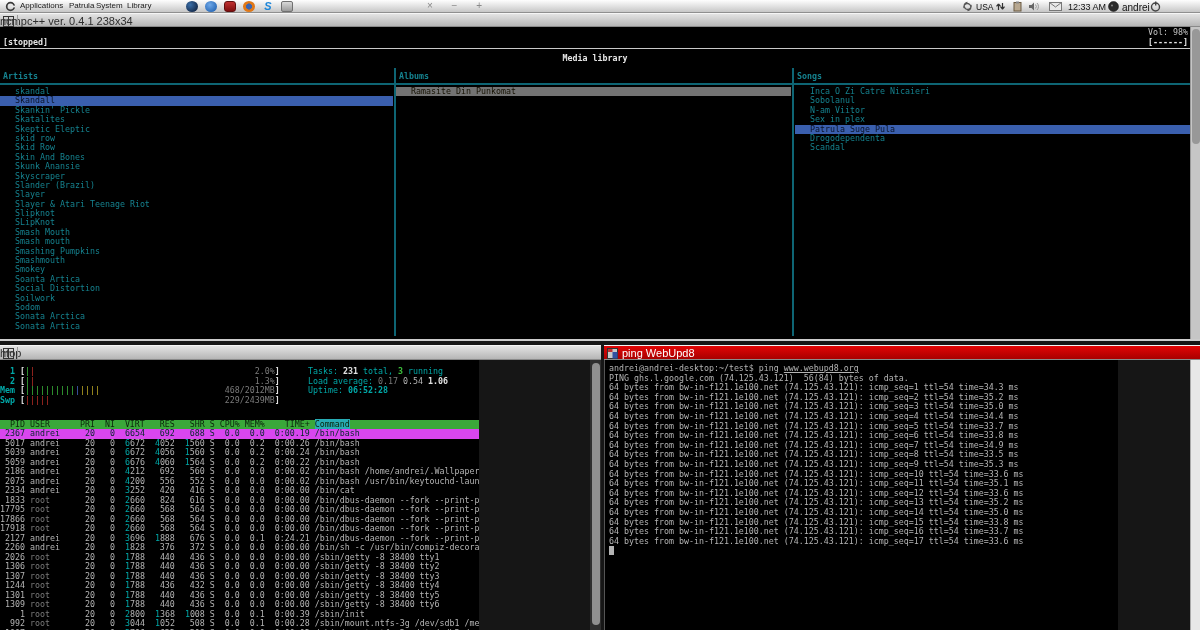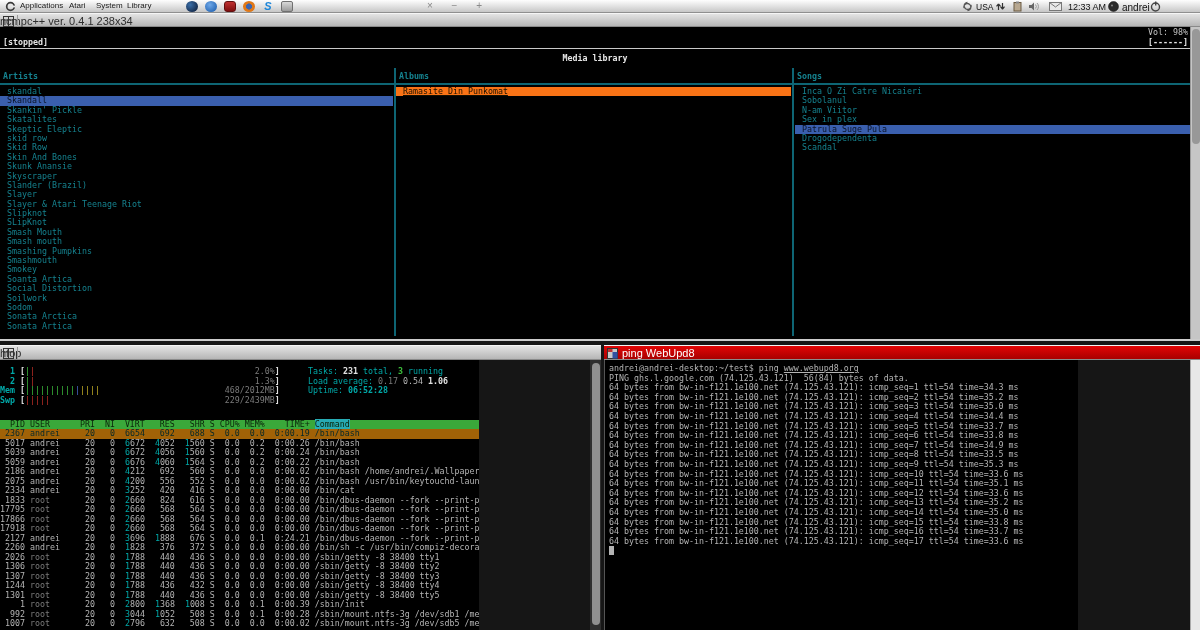--- a/index.html
+++ b/index.html
@@ -22,33 +22,33 @@
 .gridicon { position:absolute; left:3px; top:2px; }
 .icondiv { position:absolute; left:17px; top:1px; width:1px; height:12px; background:#9a9a9a; }
 
 .teal { color:#15828f; }
 .tealb { color:#15828f; font-weight:bold; }
 .wb { color:#e6e6e6; font-weight:bold; }
 .grey { color:#c2c2c2; }
 .vsep { position:absolute; width:2px; background:#0e6574; }
 .hline { position:absolute; height:1px; background:#c9c9c9; }
 .tline { position:absolute; height:2px; background:#0e6574; }
-.nrow { height:9.4px; padding-left:7px; white-space:pre; overflow:hidden; }
+.nrow { height:9.4px; padding-left:15px; white-space:pre; overflow:hidden; }
 .nrow.selb { background:#3a5fae; color:#0a1226; }
-.nrow.selg { background:#f97316; color:#141000;text-decoration:underline; }
+.nrow.selg { background:#737373; color:#141000; }
 
 .cy { color:#00a8a8; }
 .cyb { color:#00a8a8; font-weight:bold; }
 .gr { color:#b4b4b4; }
 .dim { color:#7a7a7a; }
 .wht { color:#e0e0e0; font-weight:bold; }
 .grn { color:#3ec23e; font-weight:bold; }
 .bar-g { color:#3ec23e; } .bar-r { color:#c23028; } .bar-b { color:#4a6fd0; } .bar-y { color:#c8b428; }
 .hrow { height:9.5px; color:#b4b4b4; white-space:pre; overflow:hidden; }
-.hrow.sel { background:#a16207; }
+.hrow.sel { background:#d946ef; }
 .hrow.sel, .hrow.sel span { color:#05282a !important; }
 #htop-header { background:#3aa83a; color:#0a240a; white-space:pre; }
 #htop-header .cmdcell { background:#27acb4; }
 .mline { height:9.6px; white-space:pre; }
 .tkline { height:9.6px; white-space:pre; color:#b4b4b4; }
 
 .pline { height:9.6px; color:#b4b4b4; white-space:pre; }
 .cursor { display:inline-block; width:5px; height:8.5px; background:#b4b4b4; vertical-align:-1px; }
 
 .scroll { position:absolute; }
@@ -56,21 +56,21 @@
 </style>
 </head>
 <body>
 
 <div id="panel">
   <svg class="abs" style="left:5px;top:1px" width="11" height="11" viewBox="0 0 11 11">
       <circle cx="5.5" cy="5.5" r="3.8" fill="none" stroke="#3a3a3a" stroke-width="1.7"></circle>
       <rect x="5.5" y="4.6" width="5" height="1.8" fill="#e8e8e8"></rect>
     </svg>
   <div class="menu" style="left:20px">Applications</div>
-  <div class="menu" style="left:69px">Atari</div>
+  <div class="menu" style="left:69px">Patrula</div>
   <div class="menu" style="left:96px">System</div>
   <div class="menu" style="left:127px">Library</div>
 
   <div class="launcher" style="left:186px;background:radial-gradient(circle at 35% 35%,#3a6ea8,#0a1630);border-radius:50%"></div>
   <div class="launcher" style="left:205px;background:radial-gradient(circle at 40% 35%,#6fa8e8,#1456a8);border-radius:50%"></div>
   <div class="launcher" style="left:224px;background:linear-gradient(#c03030,#801010);border:1px solid #601010"></div>
   <div class="launcher" style="left:243px;background:radial-gradient(circle at 50% 50%,#3a64b0 0 35%,#e07818 40%);border-radius:50%"></div>
   <div class="launcher" style="left:262px;background:none;color:#1e86d8;font:bold italic 11px/11px 'Liberation Sans',sans-serif;text-align:center">S</div>
   <div class="launcher" style="left:281px;background:linear-gradient(#d8d8d8,#9a9a9a);border:1px solid #707070;border-radius:2px"></div>
 
@@ -214,40 +214,41 @@
         <div class="hrow">17795 <span class="dim">root     </span>  20   0  <span class="cy">2</span>660   568   564 S  0.0  0.0  0:00.00 /bin/dbus-daemon --fork --print-pid 5 --print-address 7</div>
         <div class="hrow">17866 <span class="dim">root     </span>  20   0  <span class="cy">2</span>660   568   564 S  0.0  0.0  0:00.00 /bin/dbus-daemon --fork --print-pid 5 --print-address 7</div>
         <div class="hrow">17918 <span class="dim">root     </span>  20   0  <span class="cy">2</span>660   568   564 S  0.0  0.0  0:00.00 /bin/dbus-daemon --fork --print-pid 5 --print-address 7</div>
         <div class="hrow"> 2127 andrei     20   0  <span class="cy">3</span>696  <span class="cy">1</span>888   676 S  0.0  0.1  0:24.21 /bin/dbus-daemon --fork --print-pid 5 --print-address 9</div>
         <div class="hrow"> 2260 andrei     20   0  <span class="cy">1</span>828   376   372 S  0.0  0.0  0:00.00 /bin/sh -c /usr/bin/compiz-decorator</div>
         <div class="hrow"> 2026 <span class="dim">root     </span>  20   0  <span class="cy">1</span>788   440   436 S  0.0  0.0  0:00.00 /sbin/getty -8 38400 tty1</div>
         <div class="hrow"> 1306 <span class="dim">root     </span>  20   0  <span class="cy">1</span>788   440   436 S  0.0  0.0  0:00.00 /sbin/getty -8 38400 tty2</div>
         <div class="hrow"> 1307 <span class="dim">root     </span>  20   0  <span class="cy">1</span>788   440   436 S  0.0  0.0  0:00.00 /sbin/getty -8 38400 tty3</div>
         <div class="hrow"> 1244 <span class="dim">root     </span>  20   0  <span class="cy">1</span>788   436   432 S  0.0  0.0  0:00.00 /sbin/getty -8 38400 tty4</div>
         <div class="hrow"> 1301 <span class="dim">root     </span>  20   0  <span class="cy">1</span>788   440   436 S  0.0  0.0  0:00.00 /sbin/getty -8 38400 tty5</div>
+        <div class="hrow"> 1309 <span class="dim">root     </span>  20   0  <span class="cy">1</span>788   440   436 S  0.0  0.0  0:00.00 /sbin/getty -8 38400 tty6</div>
         <div class="hrow">    1 <span class="dim">root     </span>  20   0  <span class="cy">2</span>800  <span class="cy">1</span>368  <span class="cy">1</span>008 S  0.0  0.1  0:00.39 /sbin/init</div>
         <div class="hrow">  992 <span class="dim">root     </span>  20   0  <span class="cy">3</span>044  <span class="cy">1</span>052   508 S  0.0  0.1  0:00.28 /sbin/mount.ntfs-3g /dev/sdb1 /media/98 -o rw,noexec,nos</div>
         <div class="hrow"> 1007 <span class="dim">root     </span>  20   0  <span class="cy">2</span>796   632   508 S  0.0  0.0  0:00.02 /sbin/mount.ntfs-3g /dev/sdb5 /media/XP -o rw,noexec,nos</div>
       </div>
   </div>
   <div class="scroll" style="left:590px;top:360px;width:11px;height:270px;background:#2e2e2e">
     <div class="thumb" style="left:1.5px;width:8px;top:3px;height:262px;background:#8f8f8f"></div>
   </div>
 </div>
 
 <div>
   <div class="titlebar red" style="left:604px;top:345px;width:596px;height:15px">
     <svg class="gridicon" width="11" height="11" viewBox="0 0 11 11">
         <rect x="0.5" y="0.5" width="10" height="10" fill="#c8c8c8" stroke="#333" stroke-width="1"></rect>
         <rect x="1" y="1" width="4.5" height="3" fill="#c03030"></rect>
         <rect x="5.5" y="4" width="5" height="6.5" fill="#3050a0"></rect>
       </svg>
     <div class="ttext" style="line-height:15px">ping WebUpd8</div>
   </div>
-  <div class="term" style="left:604px;top:360px;width:474px;height:270px;border-left:1px solid #555">
+  <div class="term" style="left:604px;top:360px;width:514px;height:270px;border-left:1px solid #555">
     <div id="ping-lines" style="position:absolute;top:4px;left:4px">
         <div class="pline">andrei@andrei-desktop:~/test$ ping <span style="text-decoration:underline">www.webupd8.org</span></div>
         <div class="pline">PING ghs.l.google.com (74.125.43.121)  56(84) bytes of data.</div>
         <div class="pline">64 bytes from bw-in-f121.1e100.net (74.125.43.121): icmp_seq=1 ttl=54 time=34.3 ms</div>
         <div class="pline">64 bytes from bw-in-f121.1e100.net (74.125.43.121): icmp_seq=2 ttl=54 time=35.2 ms</div>
         <div class="pline">64 bytes from bw-in-f121.1e100.net (74.125.43.121): icmp_seq=3 ttl=54 time=35.0 ms</div>
         <div class="pline">64 bytes from bw-in-f121.1e100.net (74.125.43.121): icmp_seq=4 ttl=54 time=34.4 ms</div>
         <div class="pline">64 bytes from bw-in-f121.1e100.net (74.125.43.121): icmp_seq=5 ttl=54 time=33.7 ms</div>
         <div class="pline">64 bytes from bw-in-f121.1e100.net (74.125.43.121): icmp_seq=6 ttl=54 time=33.8 ms</div>
         <div class="pline">64 bytes from bw-in-f121.1e100.net (74.125.43.121): icmp_seq=7 ttl=54 time=34.9 ms</div>

